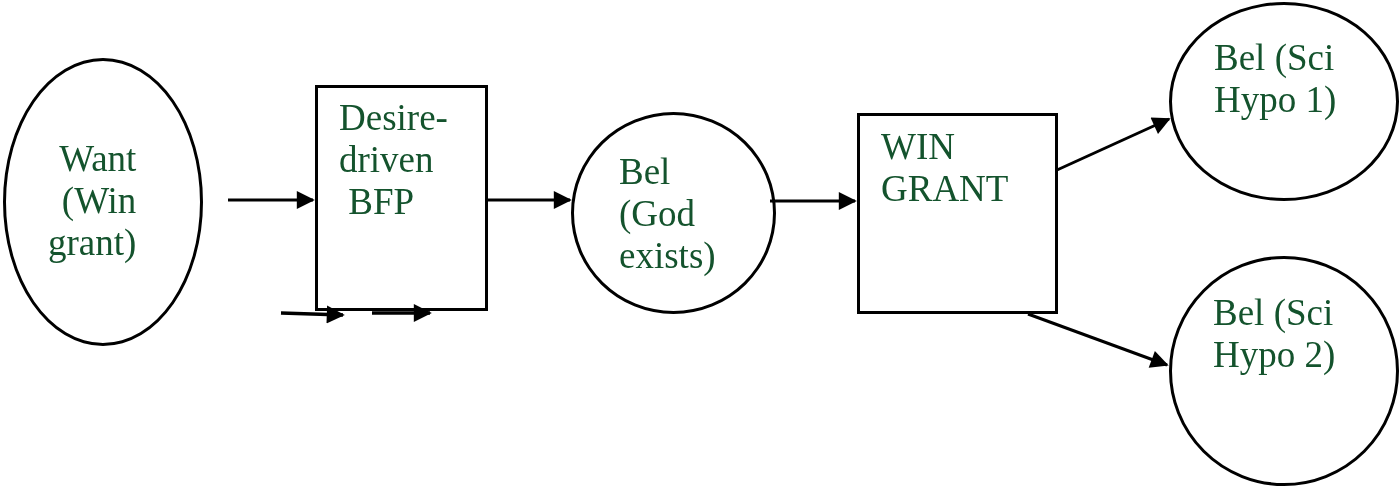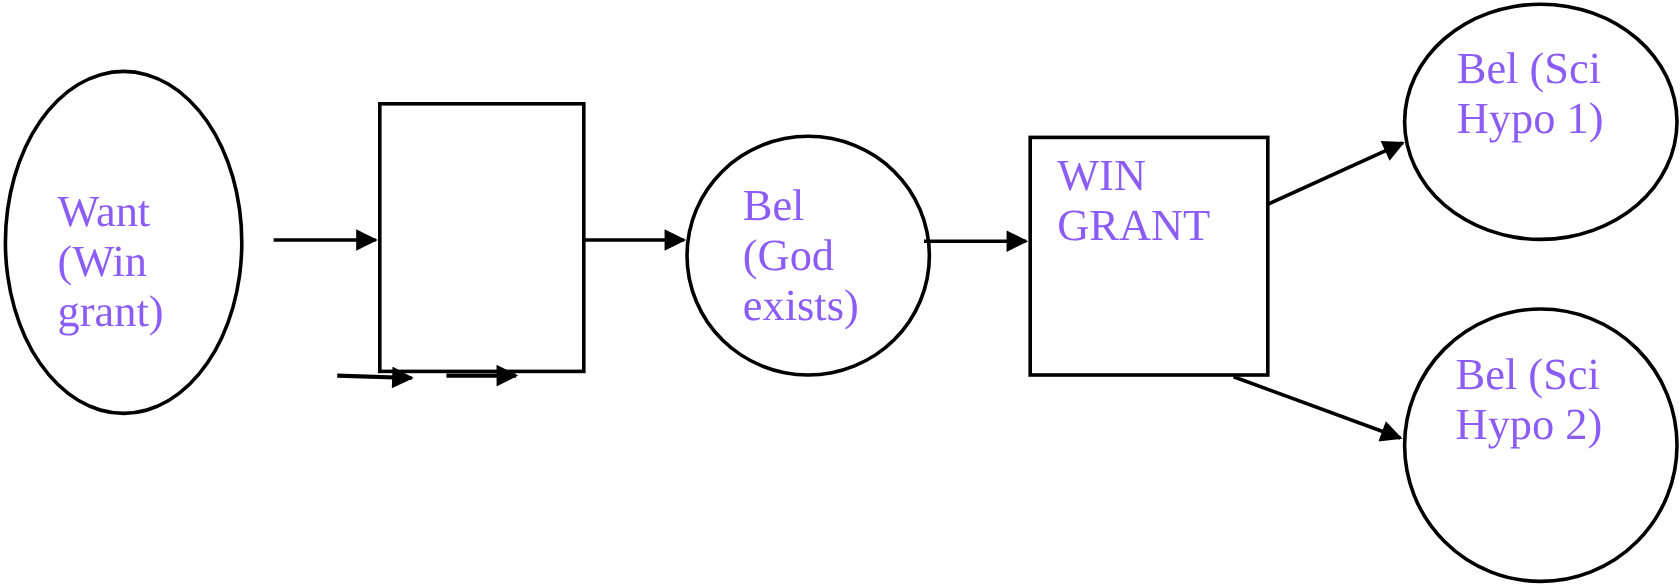--- a/index.html
+++ b/index.html
@@ -20,21 +20,21 @@
     box-sizing: border-box;
     border: 3px solid #000000;
     background: #ffffff;
   }
   .ellipse { border-radius: 50%; }
   .node-label {
     position: absolute;
     font-family: "Liberation Serif", serif;
     font-size: 37px;
     line-height: 42px;
-    color: #8b5cf6;
+    color: #14532d;
     white-space: pre;
     z-index: 3;
   }
   #edge-layer {
     position: absolute;
     left: 0;
     top: 0;
     z-index: 4;
     pointer-events: none;
   }
@@ -45,23 +45,26 @@
 
 <div id="canvas">
 
   <div class="node ellipse" style="left:3px;   top:58px;  width:200px; height:288px;"></div>
   <div class="node" style="left:315px; top:85px;  width:173px; height:226px;"></div>
   <div class="node ellipse" style="left:571px; top:112px; width:205px; height:202px;"></div>
   <div class="node" style="left:857px; top:113px; width:201px; height:201px;"></div>
   <div class="node ellipse" style="left:1169px; top:2px;   width:230px; height:199px;"></div>
   <div class="node ellipse" style="left:1169px; top:256px; width:230px; height:230px;"></div>
 
-  <div class="node-label" style="left:48px;   top:156px;">Want
+  <div class="node-label" style="left:48px;   top:138px;text-align:right;">Want
 (Win
 grant)</div>
+  <div class="node-label" style="left:339px;  top:97px;">Desire-
+driven
+ BFP</div>
   <div class="node-label" style="left:881px;  top:126px;">WIN
 GRANT</div>
   <div class="node-label" style="left:619px;  top:151px;">Bel
 (God
 exists)</div>
   <div class="node-label" style="left:1214px; top:37px;">Bel (Sci
 Hypo 1)</div>
   <div class="node-label" style="left:1213px; top:292px;">Bel (Sci
 Hypo 2)</div>
 

